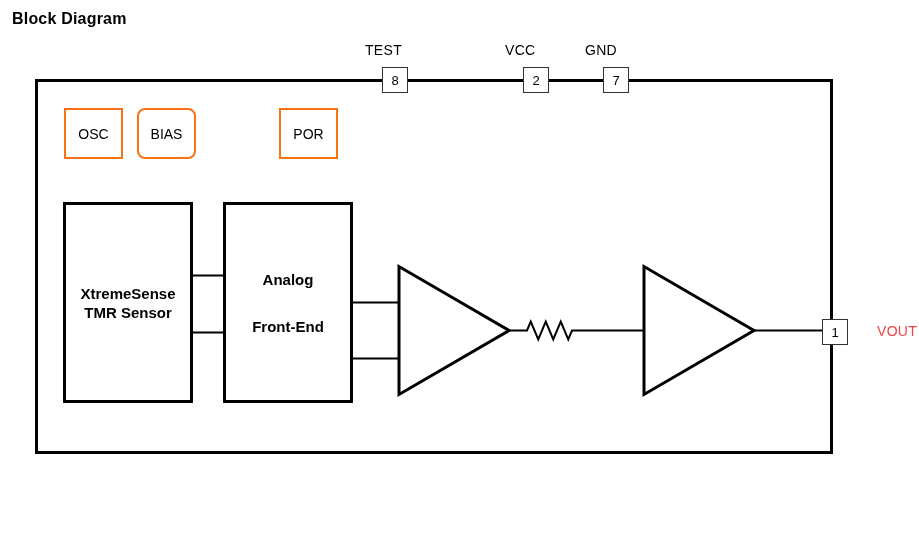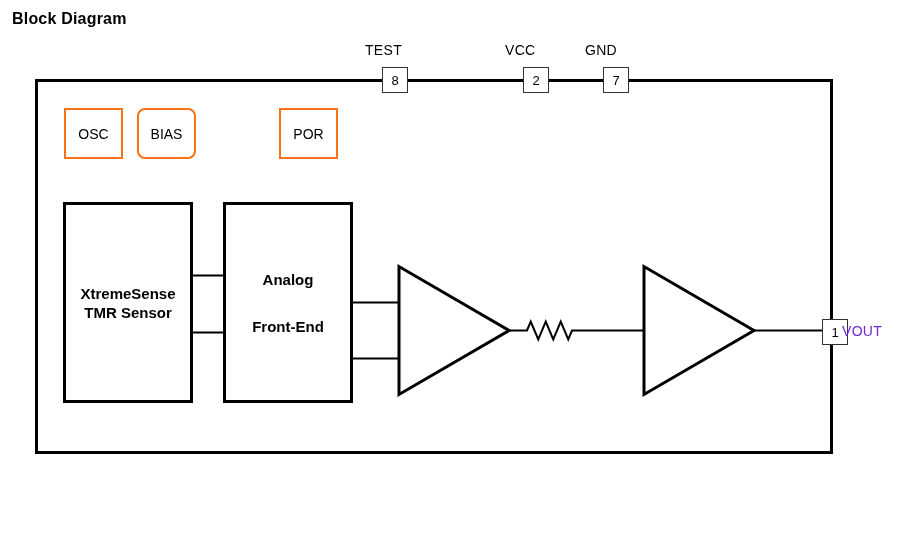--- a/index.html
+++ b/index.html
@@ -47,22 +47,22 @@
     background: #ffffff;
     border: 1.5px solid #333333;
     display: flex; align-items: center; justify-content: center;
     font-size: 13px; color: #000;
   }
   .pin-label {
     width: 60px; top: 42px; text-align: left;
     font-size: 14px; color: #000; letter-spacing: 0.3px;
   }
   .vout-label {
-    left: 842px; top: 323px;
-    font-size: 14px; color: #6d28d9; letter-spacing: 0.3px;
+    left: 877px; top: 323px;
+    font-size: 14px; color: #ef4444; letter-spacing: 0.3px;
   }
 </style>
 </head>
 <body>
 
 <div class="canvas">
 
   <svg class="wires abs" width="919" height="540" viewBox="0 0 919 540">
 
     <rect x="36.5" y="80.5" width="795" height="372" fill="none" stroke="#000000" stroke-width="3"></rect>

